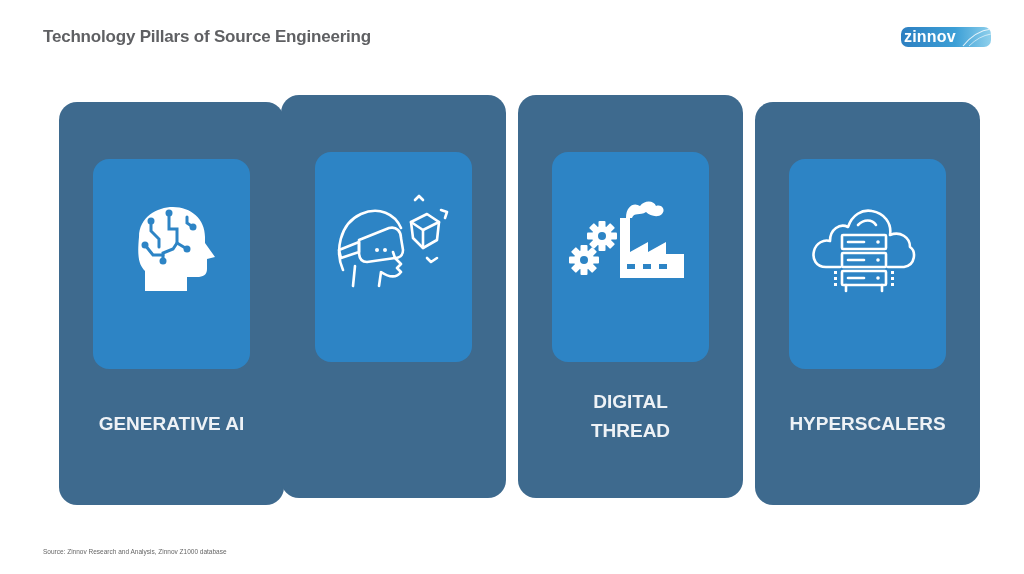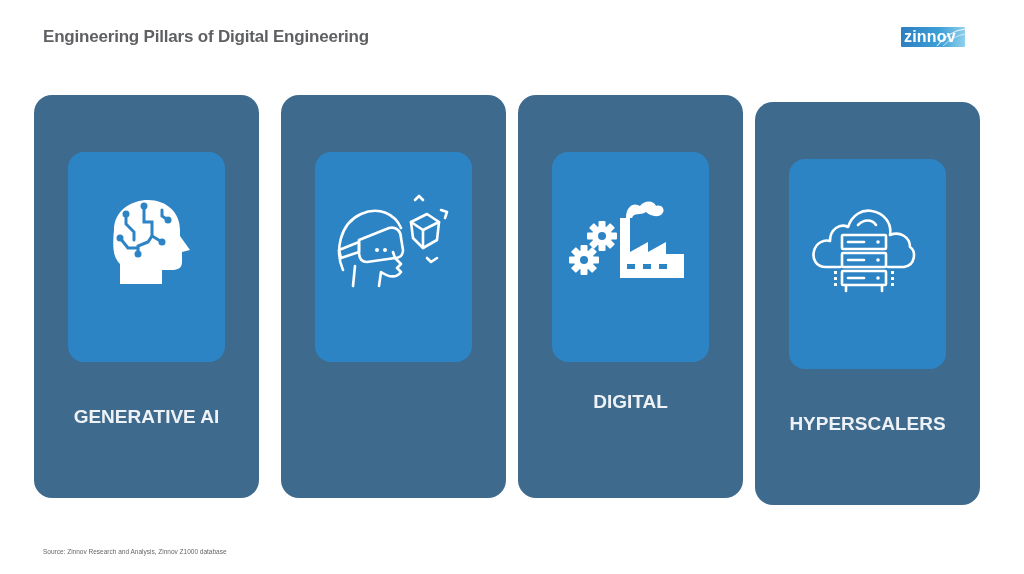--- a/index.html
+++ b/index.html
@@ -1,42 +1,42 @@
 <!DOCTYPE html>
 <html><head>
 <meta charset="utf-8">
 <style>
   html, body { margin:0; padding:0; }
   body { width:1024px; height:574px; background:#ffffff; position:relative; overflow:hidden; font-family:"Liberation Sans", sans-serif; }
   .title { position:absolute; left:43px; top:27px; font-size:17px; font-weight:bold; color:#5f6063; letter-spacing:-0.2px; }
-  .logo { position:absolute; left:901px; top:27px; width:64px; height:20px; border-radius:1px; background:linear-gradient(90deg,#2d7fc1 0%,#3c9fd6 60%,#8fd0ec 100%); overflow:hidden; }
+  .logo { position:absolute; left:901px; top:27px; width:90px; height:20px; border-radius:7px; background:linear-gradient(90deg,#2d7fc1 0%,#3c9fd6 60%,#8fd0ec 100%); overflow:hidden; }
   .logo-text { position:absolute; left:3px; top:0px; font-size:16px; font-weight:bold; color:#ffffff; line-height:20px; letter-spacing:0.2px; }
   .logo svg { position:absolute; right:0; top:0; }
   .card { position:absolute; top:95px; width:225px; height:403px; background:#3e6a8e; border-radius:18px; }
   .inner { position:absolute; left:34px; top:57px; width:157px; height:210px; background:#2d84c5; border-radius:16px; }
   .inner svg { position:absolute; left:28px; top:40px; }
   .label { position:absolute; left:0; width:100%; text-align:center; color:#eef2f6; font-weight:bold; font-size:19px; line-height:29px; }
   .label.one { top:307px; }
   .label.two { top:292px; }
   .source { position:absolute; left:43px; top:548px; font-size:6.5px; color:#666; }
 </style>
 </head>
 <body>
 
-<div class="title">Engineering Pillars of Digital Engineering</div>
+<div class="title">Technology Pillars of Source Engineering</div>
 
 <div class="logo">
   <span class="logo-text">zinnov</span>
   <svg width="30" height="20" viewBox="0 0 30 20">
     <path d="M2 19 Q14 4 30 2" stroke="#ffffff" stroke-width="1.2" fill="none" opacity="0.8"></path>
     <path d="M8 19 Q18 9 30 7" stroke="#ffffff" stroke-width="1" fill="none" opacity="0.6"></path>
   </svg>
 </div>
 
-<div class="card" style="left:34px;">
+<div class="card" style="left:59px;margin-top:7px;">
   <div class="inner">
     <svg width="100" height="100" viewBox="0 0 100 100">
       <path d="M18 38 C18 18 36 8 52 8 C70 8 84 20 84 38 L84 44 L94 58 L86 60 L86 70 C86 76 82 78 76 78 L66 78 L66 92 L24 92 L24 72 C18 66 16 58 18 38 Z" fill="#ffffff"></path>
       <g stroke="#2d84c5" stroke-width="3" fill="none" stroke-linecap="round">
         <path d="M30 22 L30 32 L38 40 L38 48"></path>
         <path d="M48 14 L48 30 L56 30 L56 44 L66 50"></path>
         <path d="M42 62 L42 54 L52 50 L56 44"></path>
         <path d="M24 46 L32 56 L42 56"></path>
         <path d="M66 18 L66 24 L72 28"></path>
       </g>
@@ -104,20 +104,21 @@
           <circle cx="38" cy="44" r="4"></circle>
           <circle cx="20" cy="68" r="4"></circle>
         <rect x="63" y="72" width="8" height="5"></rect>
           <rect x="79" y="72" width="8" height="5"></rect>
           <rect x="95" y="72" width="8" height="5"></rect>
         </g>
     </svg>
   </div>
   <div class="label two">
     <div>DIGITAL</div>
+    <div>THREAD</div>
   </div>
 </div>
 
 <div class="card" style="left:755px;margin-top:7px;">
   <div class="inner">
     <svg width="110" height="100" viewBox="0 0 110 100" style="left:23px;">
       <g stroke="#ffffff" stroke-width="2.6" fill="none" stroke-linecap="round" stroke-linejoin="round">
         <path d="M28 68 L14 68 C4 68 0 60 2 52 C4 44 12 40 18 42 C18 30 28 24 36 28 C40 16 50 10 60 12 C72 14 80 24 78 36 C88 32 98 38 98 48 C104 52 104 66 92 68 L76 68"></path>
         <path d="M46 26 C52 20 60 20 64 26"></path>
         <rect x="30" y="36" width="44" height="14" rx="1"></rect>

